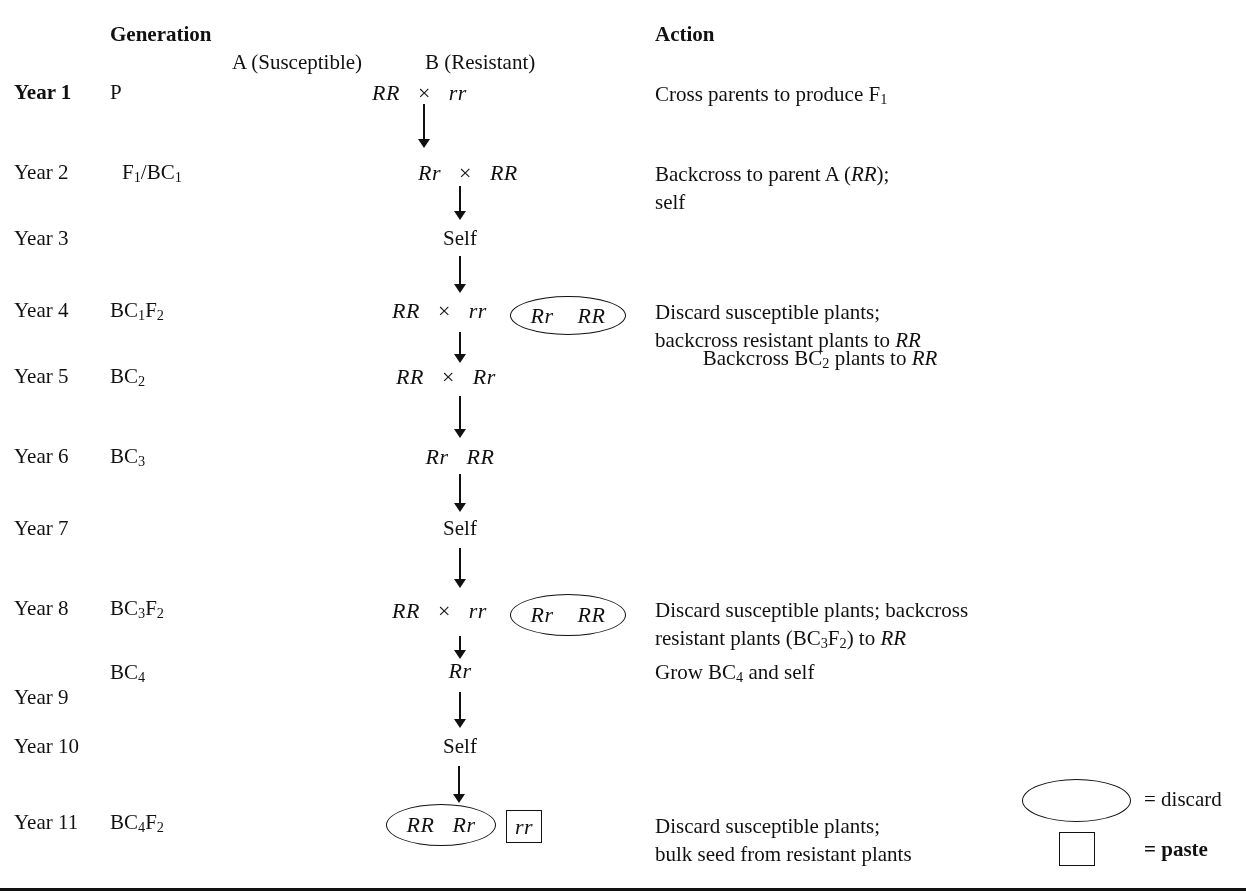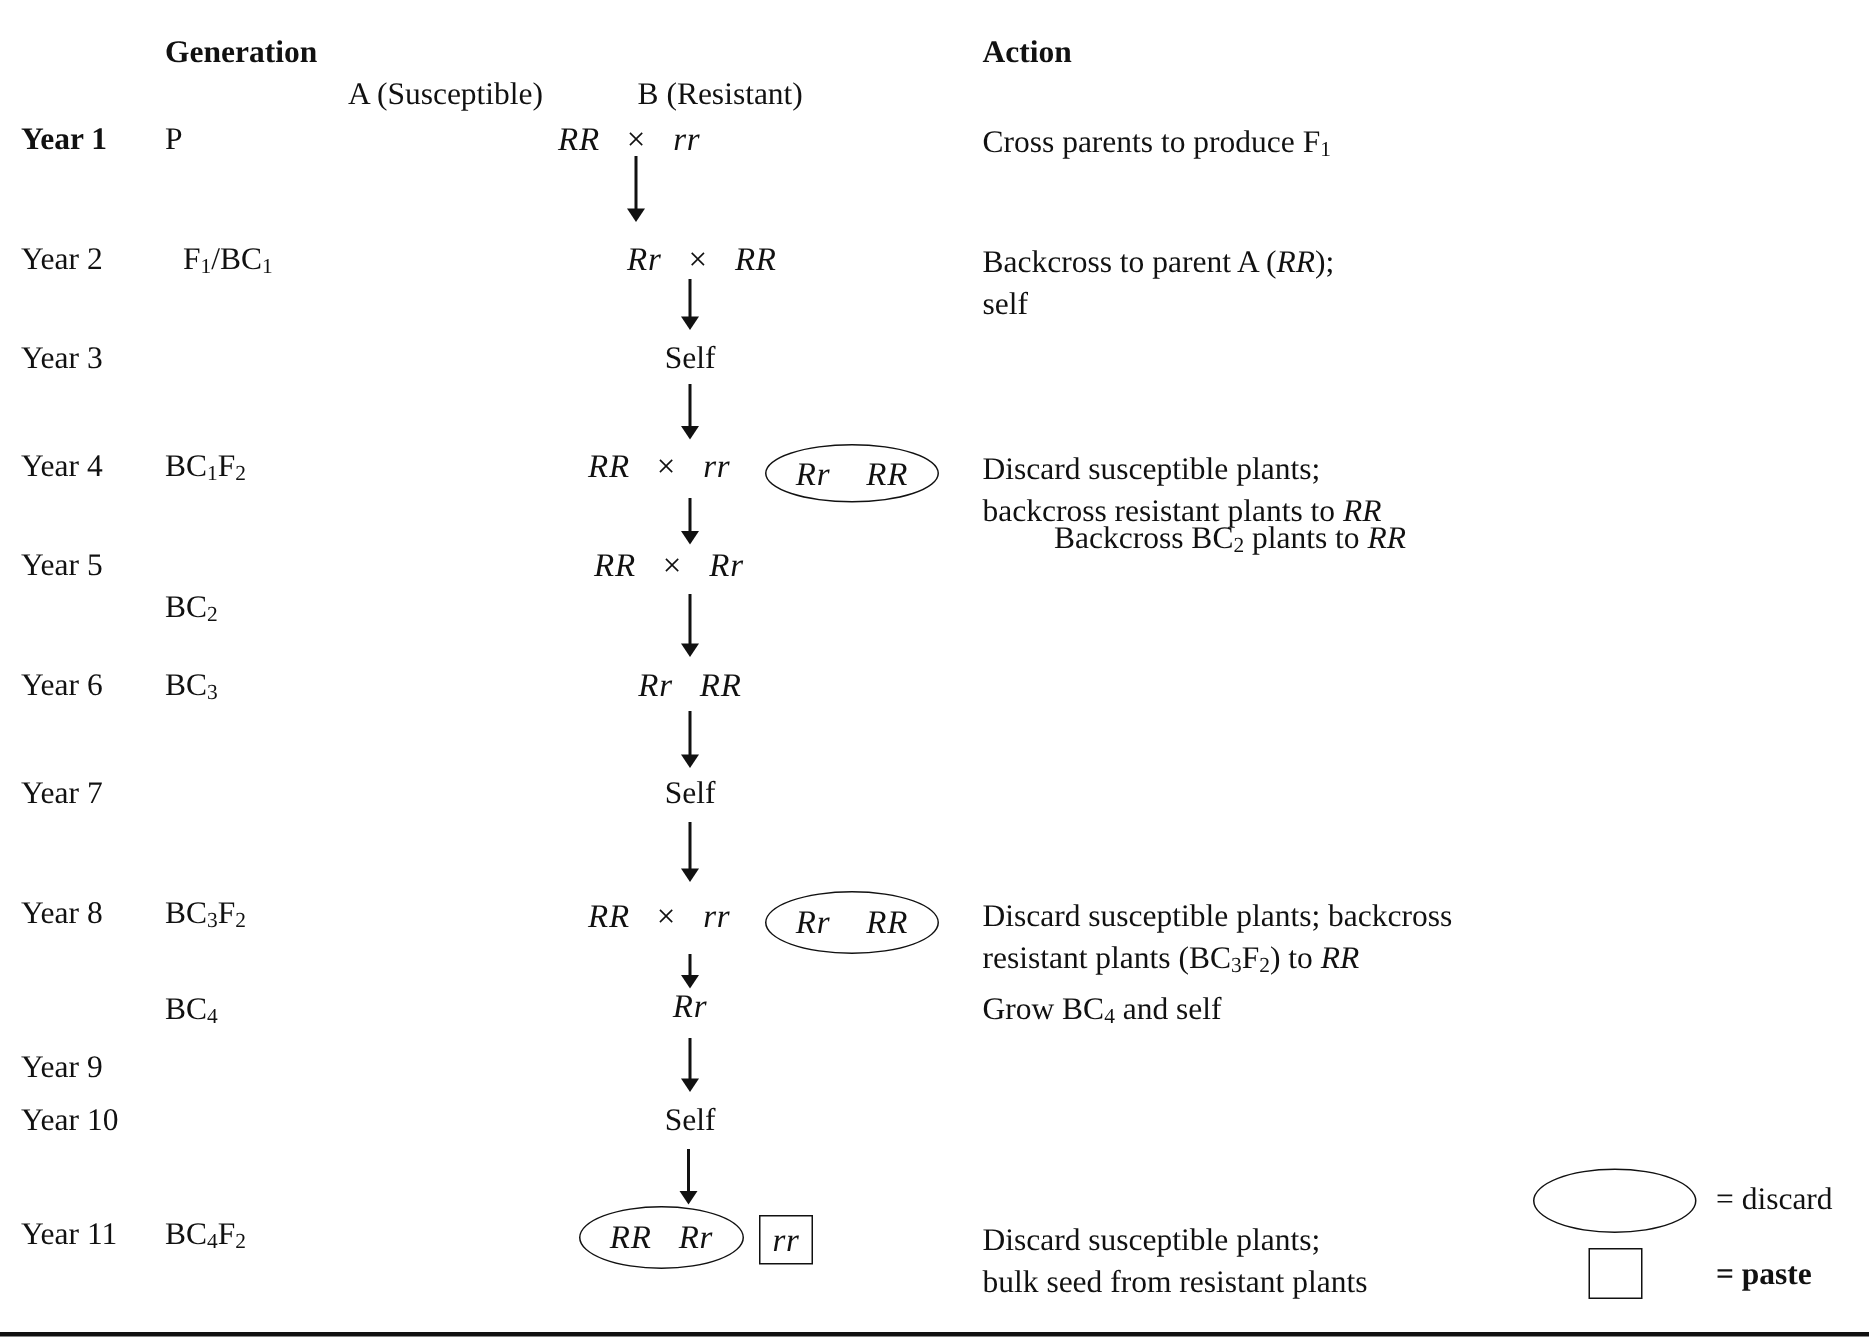--- a/index.html
+++ b/index.html
@@ -33,28 +33,28 @@
   <div class="abs" style="left:425px;top:50px;">B (Resistant)</div>
 
   <div class="abs" style="left:14px;top:80px;font-weight:bold;">Year 1</div>
   <div class="abs" style="left:14px;top:160px;">Year 2</div>
   <div class="abs" style="left:14px;top:226px;">Year 3</div>
   <div class="abs" style="left:14px;top:298px;">Year 4</div>
   <div class="abs" style="left:14px;top:364px;">Year 5</div>
   <div class="abs" style="left:14px;top:444px;">Year 6</div>
   <div class="abs" style="left:14px;top:516px;">Year 7</div>
   <div class="abs" style="left:14px;top:596px;">Year 8</div>
-  <div class="abs" style="left:14px;top:699px;">Year 9</div>
+  <div class="abs" style="left:14px;top:685px;">Year 9</div>
   <div class="abs" style="left:14px;top:734px;">Year 10</div>
   <div class="abs" style="left:14px;top:810px;">Year 11</div>
 
   <div class="abs" style="left:110px;top:80px;">P</div>
   <div class="abs" style="left:110px;top:160px;margin-left:12px;">F<sub>1</sub>/BC<sub>1</sub></div>
   <div class="abs" style="left:110px;top:298px;">BC<sub>1</sub>F<sub>2</sub></div>
-  <div class="abs" style="left:110px;top:364px;margin-top:28px;">BC<sub>2</sub></div>
+  <div class="abs" style="left:110px;top:364px;">BC<sub>2</sub></div>
   <div class="abs" style="left:110px;top:444px;">BC<sub>3</sub></div>
   <div class="abs" style="left:110px;top:596px;">BC<sub>3</sub>F<sub>2</sub></div>
   <div class="abs" style="left:110px;top:660px;">BC<sub>4</sub></div>
   <div class="abs" style="left:110px;top:810px;">BC<sub>4</sub>F<sub>2</sub></div>
 
   <div class="abs geno" style="left:372px;top:80px;"><i>RR</i> &nbsp; × &nbsp; <i>rr</i></div>
   <div class="arrow" style="left:416px;top:104px;height:44px;"></div>
 
   <div class="abs geno" style="left:418px;top:160px;"><i>Rr</i> &nbsp; × &nbsp; <i>RR</i></div>
   <div class="arrow" style="left:452px;top:186px;height:34px;"></div>

